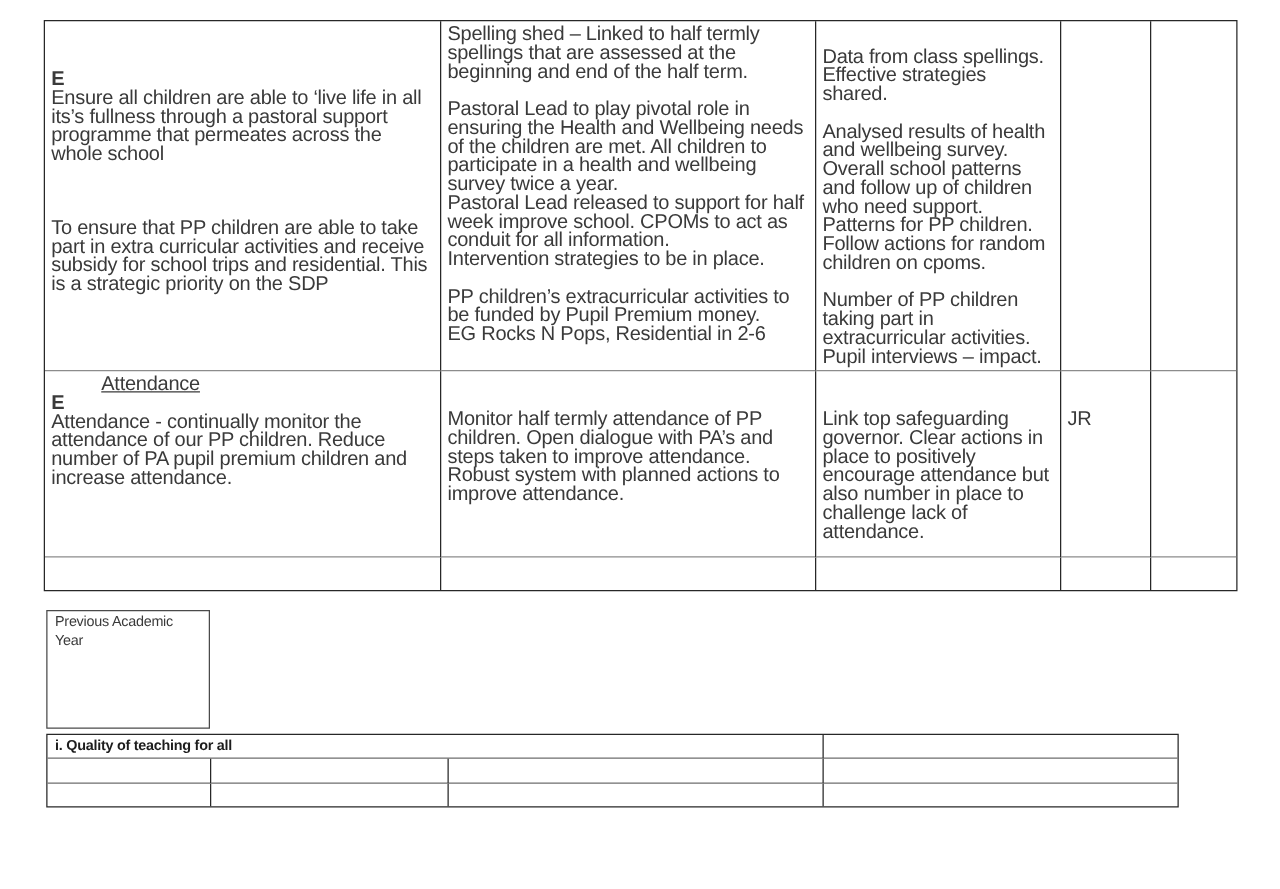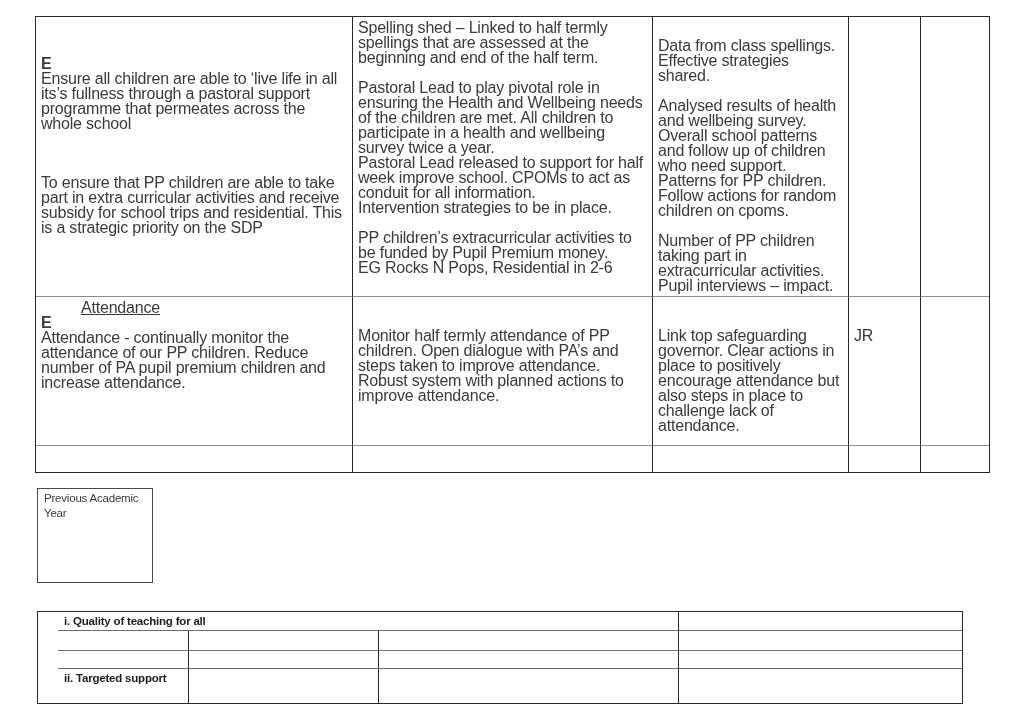--- a/index.html
+++ b/index.html
@@ -35,30 +35,29 @@
   .bold{font-weight:bold;}
   .underline{text-decoration:underline;margin-left:40px;}
   .mt-blank{margin-top:15px;}      
   .mt-e{margin-top:36px;}          
   .mt-big{margin-top:44px;}       
   .mt-c3{margin-top:18px;}         
   .mt-r2{margin-top:28px;}         
 
   
   .prev-cell{
-    position:absolute;left:37px;top:488px;width:116px;height:95px;
+    position:absolute;left:37px;top:488px;width:131px;height:95px;
     box-sizing:border-box;border:1.5px solid #4a4a4a;
     padding:2px 6px;font-size:11.5px;line-height:15px;letter-spacing:-0.2px;
   }
 
   
   .t2{
-    position:absolute;left:37px;top:611px;width:904px;
+    position:absolute;left:37px;top:587px;width:904px;
     border:1.5px solid #272727;
-    padding-left:20px;
   }
   .t2 td{
     border-right:1px solid #272727;
     border-bottom:1px solid #6e6e6e;
     padding:2px 6px;
     font-size:11.5px;line-height:14px;letter-spacing:-0.2px;
   }
   .t2 td:last-child{border-right:none;}
   .t2 tr:last-child td{border-bottom:none;}
   .t2 .rb{height:19px;}
@@ -110,21 +109,21 @@
     <tr class="r2">
       <td>
         <div class="para underline">Attendance</div>
         <div class="para bold">E</div>
         <div class="para">Attendance - continually monitor the attendance of our PP children. Reduce number of PA pupil premium children and increase attendance.</div>
       </td>
       <td>
         <div class="para mt-r2">Monitor half termly attendance of PP children. Open dialogue with PA’s and steps taken to improve attendance. Robust system with planned actions to improve attendance.</div>
       </td>
       <td>
-        <div class="para mt-r2">Link top safeguarding governor. Clear actions in place to positively encourage attendance but also steps in place to challenge lack of attendance.</div>
+        <div class="para mt-r2">Link top safeguarding governor. Clear actions in place to positively encourage attendance but also number in place to challenge lack of attendance.</div>
       </td>
       <td>
         <div class="para mt-r2">JR</div>
       </td>
       <td></td>
     </tr>
     <tr class="r3">
       <td></td>
       <td></td>
       <td></td>
@@ -157,24 +156,16 @@
       <td></td>
       <td></td>
       <td></td>
     </tr>
     <tr class="rd">
       <td></td>
       <td></td>
       <td></td>
       <td></td>
     </tr>
-    <tr class="re">
-      <td>
-        <span class="section-label">ii. Targeted support</span>
-      </td>
-      <td></td>
-      <td></td>
-      <td></td>
-    </tr>
   </tbody>
     </table>
 
 </div>
 
 </body></html>

